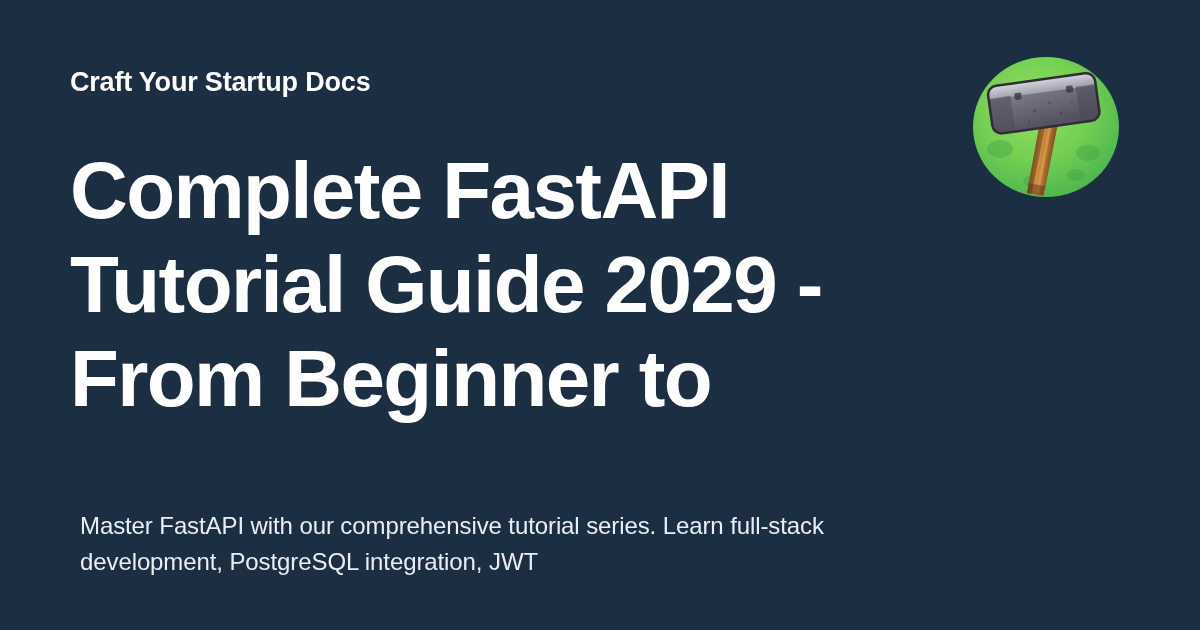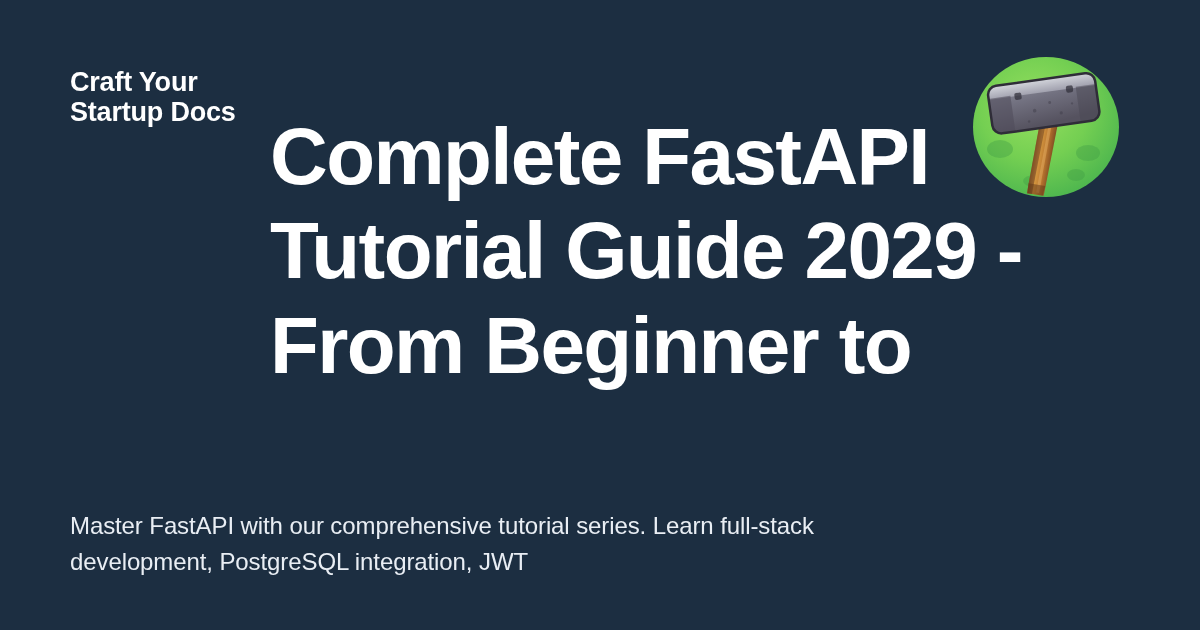--- a/index.html
+++ b/index.html
@@ -16,20 +16,21 @@
   }
 
   .og-card {
     position: relative;
     width: 1200px;
     height: 630px;
     background: #1c2e41;
     box-sizing: border-box;
     padding: 64px 70px 56px 70px;
     display: flex;
+    flex-direction: column;
   }
 
   
   .eyebrow {
     font-size: 27px;
     font-weight: bold;
     color: #ffffff;
     letter-spacing: -0.2px;
     line-height: 1.1;
     margin: 0;
@@ -48,21 +49,21 @@
     color: #ffffff;
     line-height: 1.18;
     letter-spacing: -1.6px;
     margin: 0;
     word-break: normal;
   }
 
   
   .description-wrap {
     position: absolute;
-    left: 70px;
+    left: 80px;
     top: 508px;
     width: 800px;
   }
   .description {
     font-size: 24px;
     font-weight: normal;
     color: #e9eef4;
     line-height: 1.52;
     margin: 0;
     letter-spacing: -0.1px;

